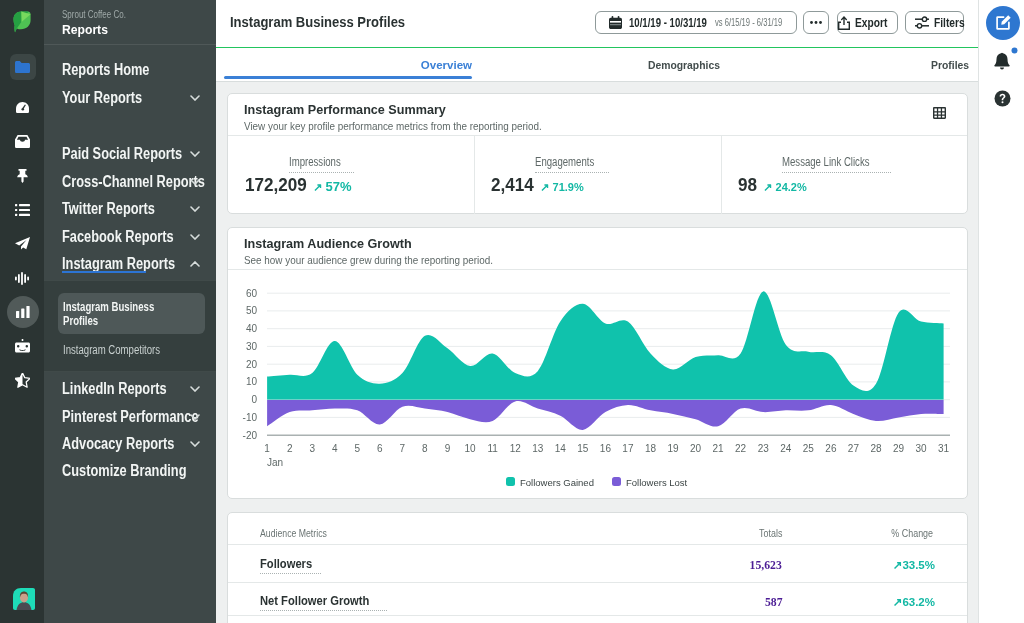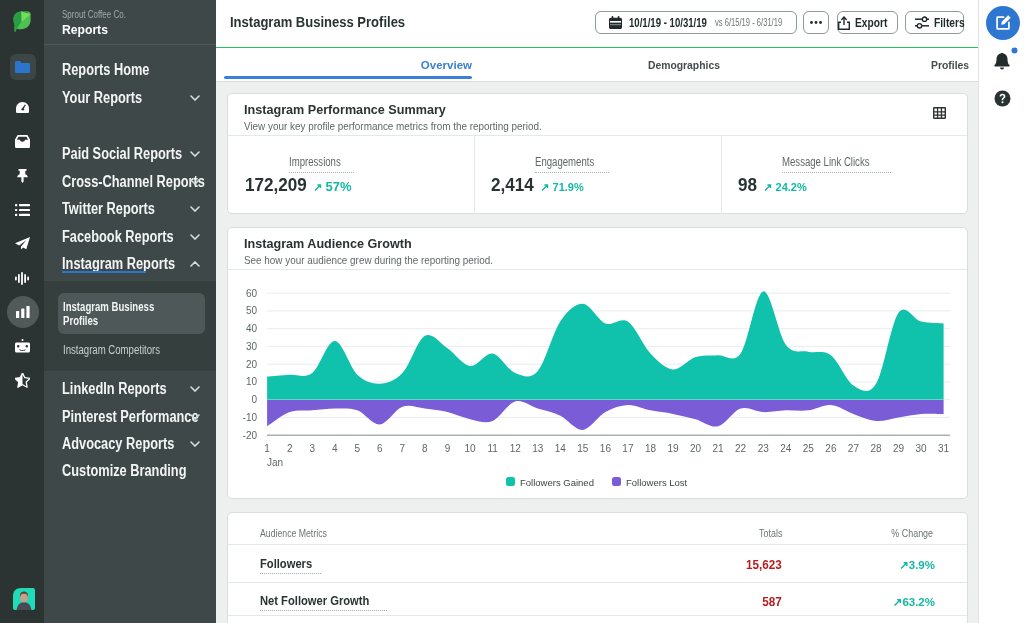--- a/index.html
+++ b/index.html
@@ -37,21 +37,21 @@
 .c-hdr { padding:8px 16px 0 16px; height:42px; border-bottom:1px solid #e4e8e8; position:relative; }
 .metric { position:absolute; top:0; height:78px; padding:16px 0 0 17px; }
 .m-label { font-size:12px; color:#5e6867; }
 .m-lwrap { display:inline-block; border-bottom:1px dotted #aab2b2; padding-bottom:2px;margin-left:44px; }
 .m-val { font-size:19px; font-weight:bold; color:#2a3232; margin-top:1px; }
 .m-delta { font-size:11px; font-weight:bold; color:#13b8a4; }
 .vdiv { position:absolute; top:0; width:1px; height:78px; background:#e4e8e8; }
 .t-label { position:absolute; font-size:10.5px; color:#6a7473; }
 .t-name { position:absolute; left:32px; font-size:13px; font-weight:bold; color:#2a3232; }
 .t-under { display:inline-block; border-bottom:1px dotted #aab2b2; padding-bottom:2px; }
-.t-val { position:absolute; font-size:13px; font-weight:bold; color:#b91c1c; }
+.t-val { position:absolute; font-size:13px; font-weight:bold; color:#4c1d95;font-family:Liberation Serif, serif; }
 .t-chg { position:absolute; font-size:11.5px; font-weight:bold; color:#13b8a4; }
 .hline { position:absolute; left:0; width:739px; height:1px; background:#e4e8e8; }
 svg { display:block; } .pill svg { flex:0 0 auto; }
 </style>
 </head>
 <body>
 
 <div class="rail">
   <svg class="ric" style="left:13px;top:11px" width="19" height="22" viewBox="0 0 19 22">
     <path d="M2,21.5 C1.5,19 1.2,16.5 1.7,14.2 C0.9,12.5 0.5,10.5 0.5,8.5 C0.5,3.5 3.5,0.5 8.5,0.5 L14.5,0.5 C16.5,0.5 17.6,1.6 17.6,3.6 L17.6,9 C17.6,14.5 13.5,18.3 8,18.3 C6.5,18.3 5,18 3.8,17.4 C3,18.6 2.4,20 2,21.5 Z" fill="#4fc153"></path>
@@ -309,21 +309,21 @@
     </svg>
   </div>
 
   <div class="card" style="top:512px;height:120px">
     <div class="t-label" style="left:32px;top:14px"><span class="cx83">Audience Metrics</span></div>
     <div class="t-label" style="right:185px;top:14px"><span class="cx85" style="transform-origin:100% 50%">Totals</span></div>
     <div class="t-label" style="right:34px;top:14px"><span class="cx85" style="transform-origin:100% 50%">% Change</span></div>
     <div class="hline" style="top:31px"></div>
     <div class="t-name" style="top:43px"><span class="t-under"><span class="cx86">Followers</span></span></div>
     <div class="t-val" style="right:185px;top:44px"><span class="cx90" style="transform-origin:100% 50%">15,623</span></div>
-    <div class="t-chg" style="right:32px;top:45px">↗3.9%</div>
+    <div class="t-chg" style="right:32px;top:45px">↗33.5%</div>
     <div class="hline" style="top:69px"></div>
     <div class="t-name" style="top:80px"><span class="t-under"><span class="cx86">Net Follower Growth</span></span></div>
     <div class="t-val" style="right:185px;top:81px"><span class="cx90" style="transform-origin:100% 50%">587</span></div>
     <div class="t-chg" style="right:32px;top:82px">↗63.2%</div>
     <div class="hline" style="top:102px"></div>
   </div>
 </div>
 
 <div class="rrail">
   <div style="position:absolute;left:7px;top:6px;width:34px;height:34px;border-radius:50%;background:#2e77d0"></div>

